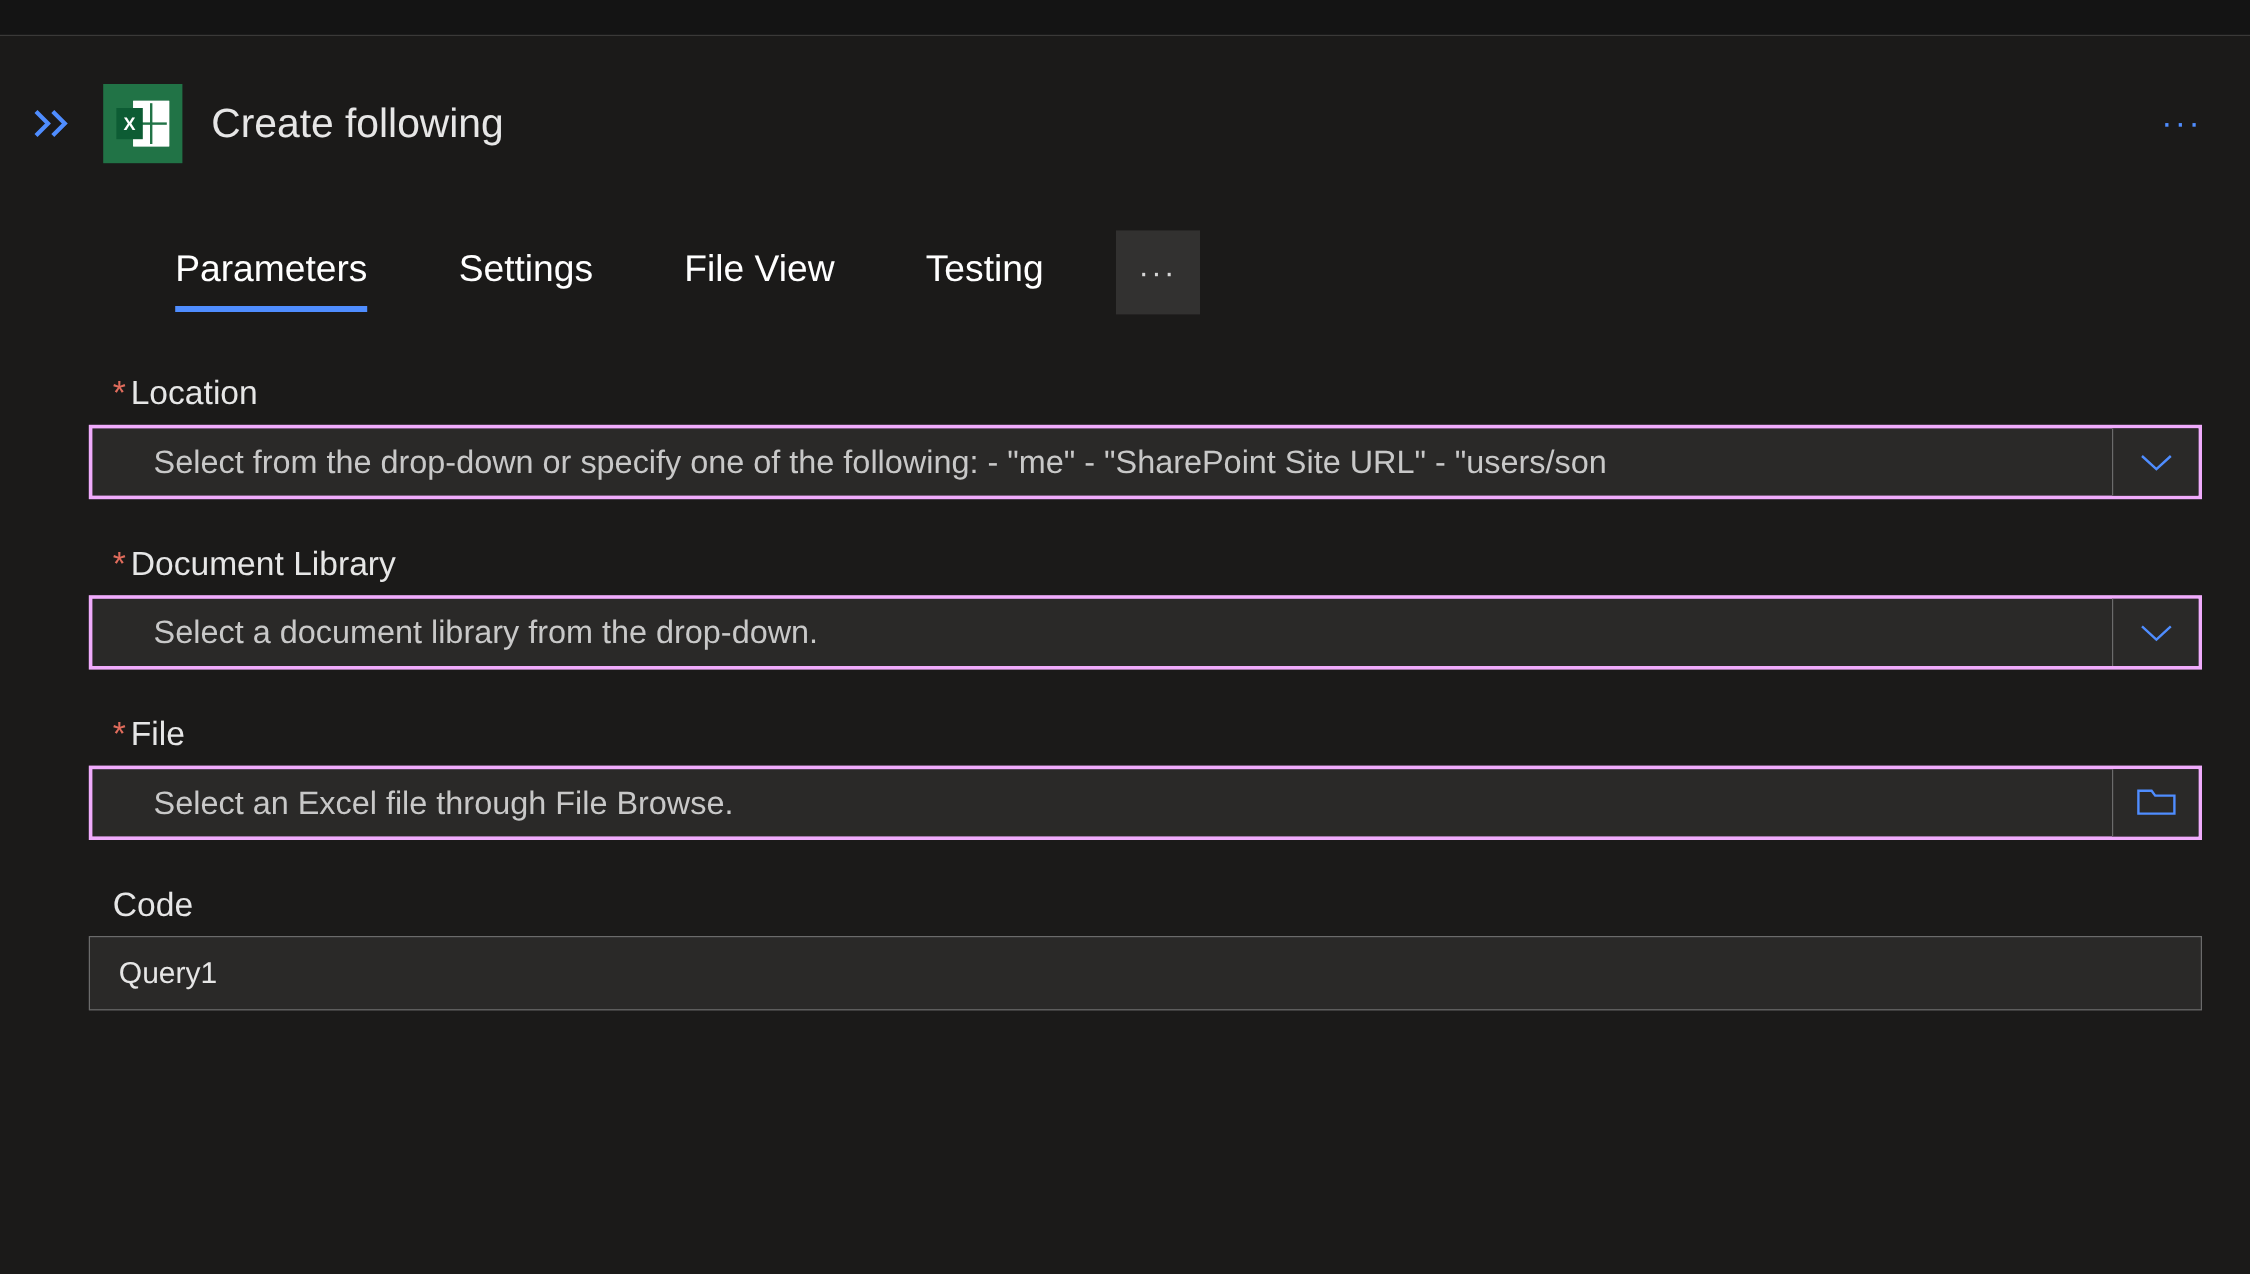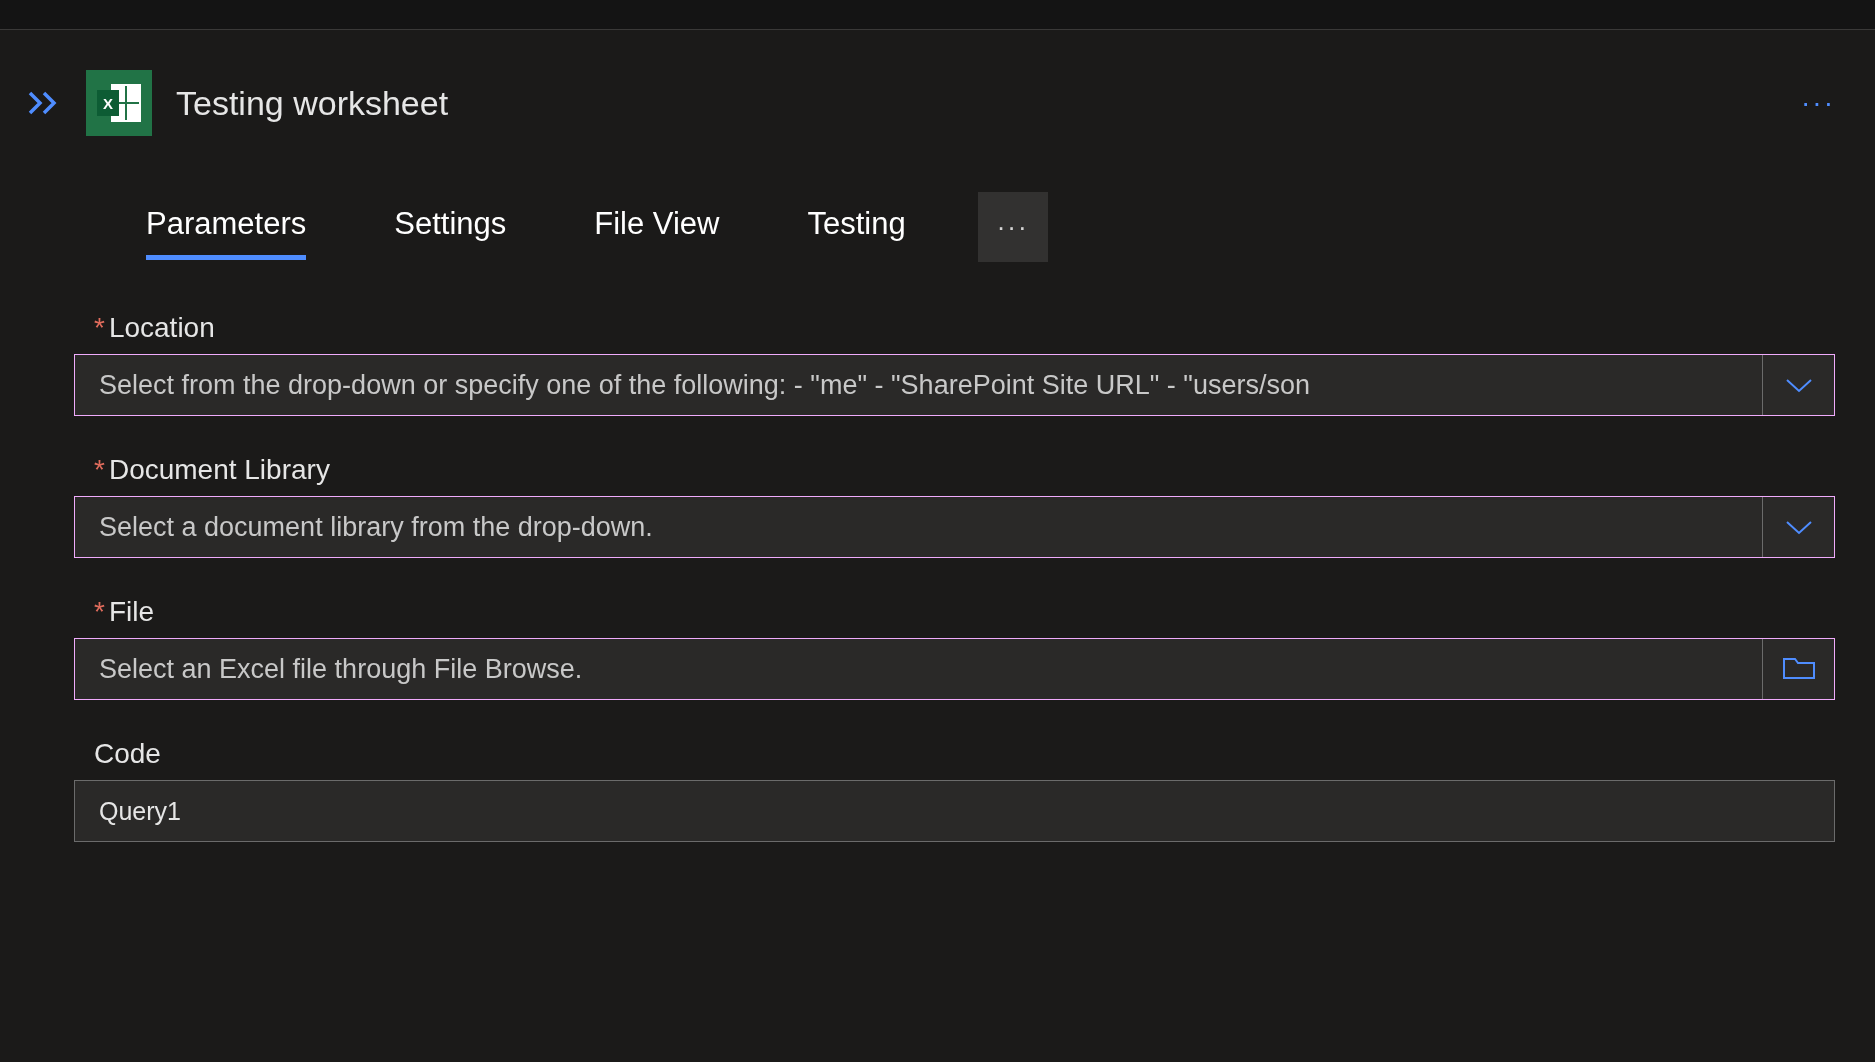--- a/index.html
+++ b/index.html
@@ -101,21 +101,21 @@
     .more-dots-header {
       color: #4f8dff;
       font-size: 28px;
       letter-spacing: 2px;
       cursor: pointer;
       padding: 0 8px;
     }
     .tabs {
       display: flex;
       align-items: center;
-      gap: 12px;
+      gap: 0;
       padding-left: 82px;
       margin-bottom: 50px;
       text-align: right;
     }
     .tab {
       font-size: 31px;
       color: #ffffff;
       padding: 12px 38px 18px 38px;
       cursor: pointer;
       position: relative;
@@ -158,23 +158,24 @@
       margin-bottom: 10px;
       display: block;
       margin-left: 20px;
     }
     .required-star {
       color: #e06c5c;
       margin-right: 4px;
     }
     .combo {
       display: flex;
-      border: 1px solid #f0abfc;
+      border: 3px solid #f0abfc;
       background: #2a2928;
       height: 62px;
+      padding-left: 27px;
     }
     .combo-input {
       flex: 1;
       background: transparent;
       border: none;
       outline: none;
       color: #e6e6e6;
       font-size: 27px;
       padding: 0 24px;
       font-family: inherit;
@@ -233,21 +234,21 @@
         <path d="M4 4 L14 14 L4 24" stroke="#4f8dff" stroke-width="3.5" fill="none"></path>
         <path d="M18 4 L28 14 L18 24" stroke="#4f8dff" stroke-width="3.5" fill="none"></path>
       </svg>
     </div>
     <div class="excel-icon">
       <div class="excel-icon-inner">
         <div class="excel-grid"></div>
         <div class="excel-x">X</div>
       </div>
     </div>
-    <div class="action-title">Testing worksheet</div>
+    <div class="action-title">Create following</div>
     <div class="more-dots-header">···</div>
   </div>
 
   <div class="tabs">
     <div class="tab active">Parameters</div>
     <div class="tab">Settings</div>
     <div class="tab">File View</div>
     <div class="tab">Testing</div>
     <div class="tab-more">···</div>
   </div>

